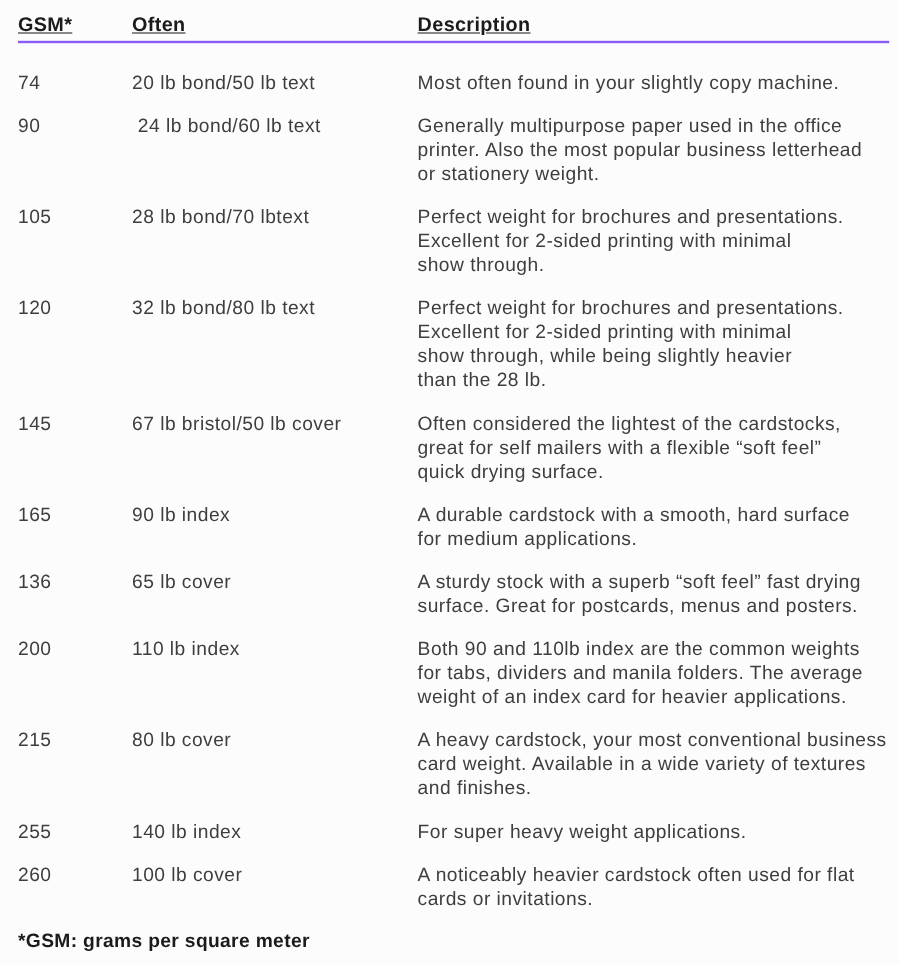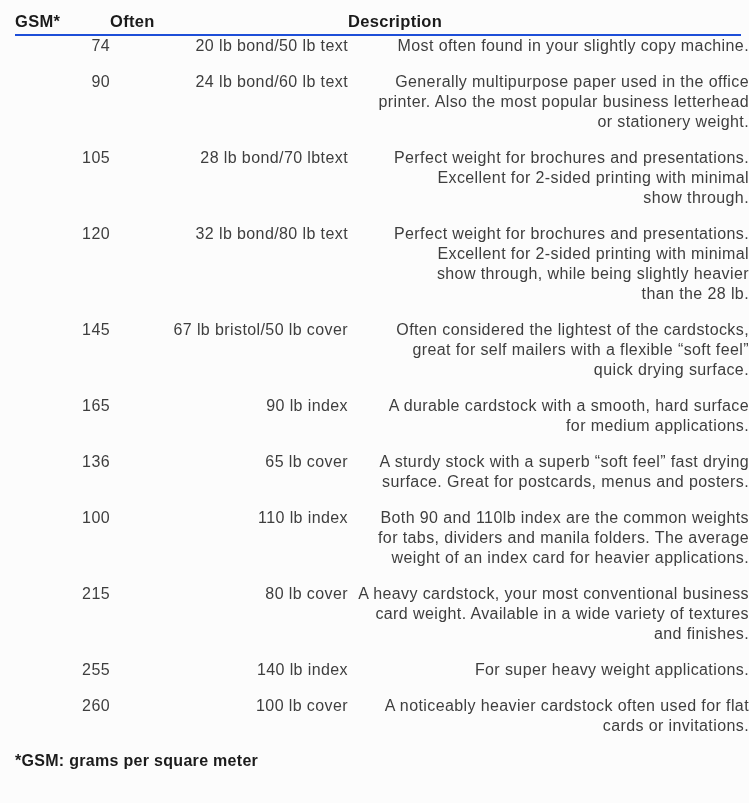--- a/index.html
+++ b/index.html
@@ -21,32 +21,33 @@
     height: 803px;
     padding: 12px 0 0 15px;
   }
   .grid-row {
     display: grid;
     grid-template-columns: 95px 238px 1fr;
     align-items: start;
   }
   .table-header {
     width: 726px;
-    border-bottom: 2px solid #1d4ed8;
+    border-bottom: 2px solid #8b5cf6;
     padding-bottom: 3px;
+    margin-bottom: 24px;
+    text-decoration: underline;
   }
   .table-header .hcell {
     font-size: 16.5px;
     font-weight: bold;
     color: #1b1b1b;
     letter-spacing: 0.3px;
   }
   .table-body .row {
     margin-bottom: 16px;
-    text-align: right;
   }
   .cell {
     font-size: 16px;
     line-height: 20px;
     letter-spacing: 0.4px;
   }
   .gsm-cell {
     white-space: pre;
   }
   .weight-cell {
@@ -123,21 +124,21 @@
     </div>
 
     <div class="grid-row row">
       <div class="cell gsm-cell">136</div>
       <div class="cell weight-cell">65 lb cover</div>
       <div class="cell description-cell">A sturdy stock with a superb “soft feel” fast drying
 surface. Great for postcards, menus and posters.</div>
     </div>
 
     <div class="grid-row row">
-      <div class="cell gsm-cell">100</div>
+      <div class="cell gsm-cell">200</div>
       <div class="cell weight-cell">110 lb index</div>
       <div class="cell description-cell">Both 90 and 110lb index are the common weights
 for tabs, dividers and manila folders. The average
 weight of an index card for heavier applications.</div>
     </div>
 
     <div class="grid-row row">
       <div class="cell gsm-cell">215</div>
       <div class="cell weight-cell">80 lb cover</div>
       <div class="cell description-cell">A heavy cardstock, your most conventional business

